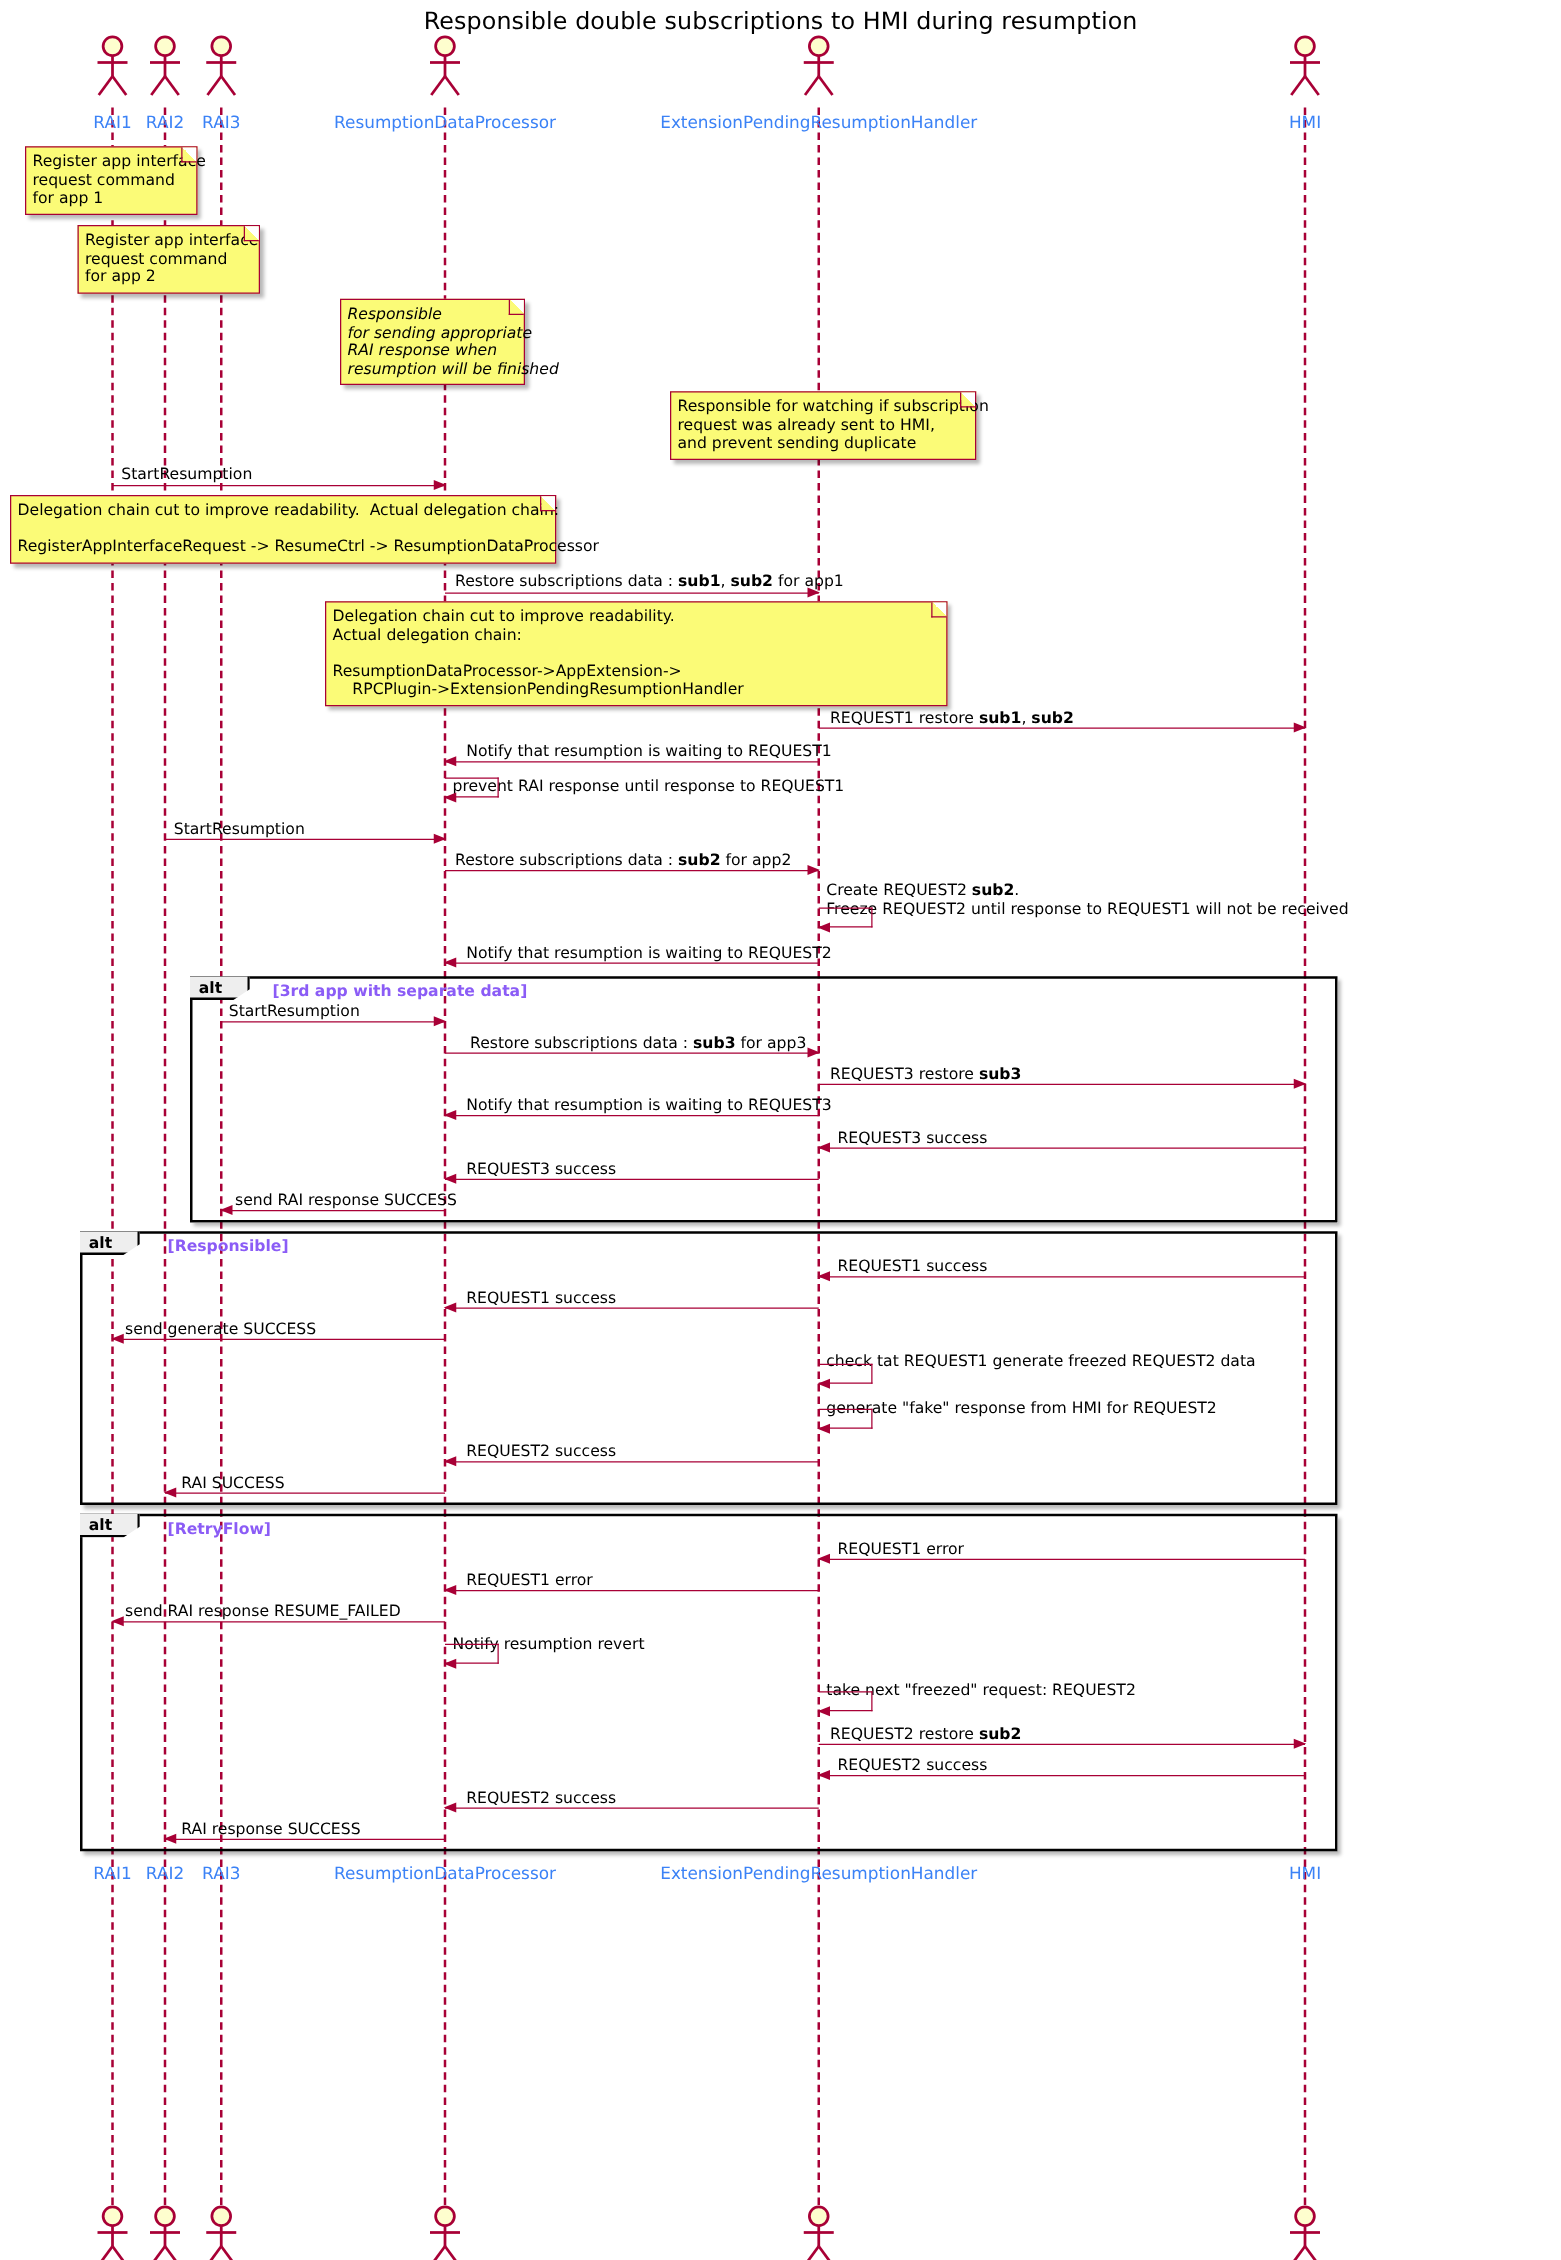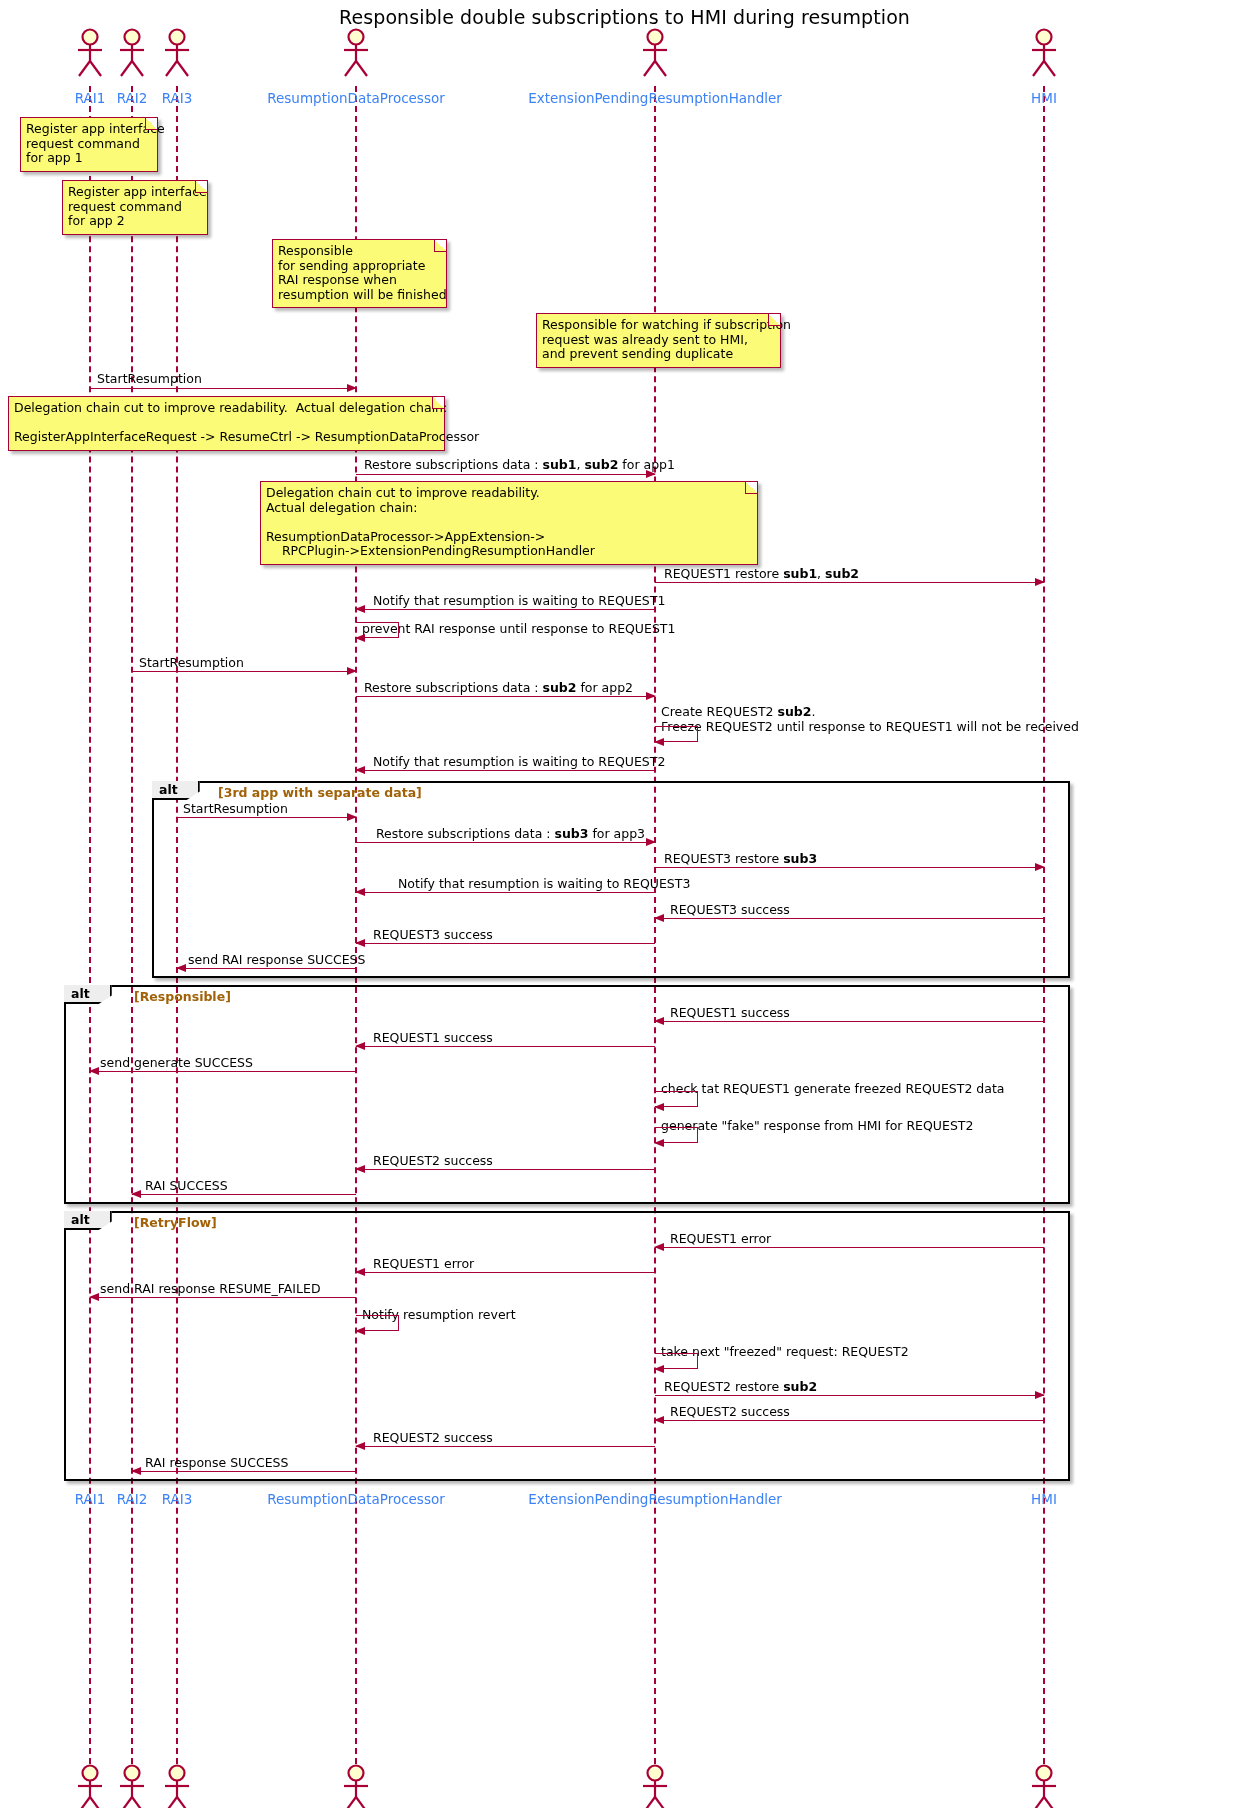--- a/index.html
+++ b/index.html
@@ -39,21 +39,21 @@
 
   
   .frame{position:absolute;border:2px solid #000;box-sizing:border-box;
          box-shadow:3px 3px 3px rgba(0,0,0,.28);background:transparent;}
   .frame-tab{position:absolute;left:0;top:0;height:19px;background:#EEEEEE;
          border-right:2px solid #000;border-bottom:2px solid #000;
          font-size:12.5px;font-weight:bold;color:#000;
          padding:1px 6px 0 7px;box-sizing:border-box;
          clip-path:polygon(0 0,100% 0,100% 55%,calc(100% - 13px) 100%,0 100%);
          padding-right:20px;}
-  .frame-cond{position:absolute;font-size:12.5px;font-weight:bold;color:#a16207;white-space:nowrap;}
+  .frame-cond{position:absolute;font-size:12.5px;font-weight:bold;color:#8b5cf6;white-space:nowrap;}
 </style>
 </head>
 <body>
 
 <div id="canvas">
   <div class="title">Responsible double subscriptions to HMI during resumption</div>
   <div id="layer">
       <div class="lifeline" style="left: 89px; top: 86px; height: 1678px;"></div>
       <div class="stick" style="left: 90px; top: 28px;">
         <svg width="36" height="50" viewBox="0 0 36 50">
@@ -212,21 +212,21 @@
       <div class="frame-cond" style="left: 134px; top: 989px;">[Responsible]</div>
       <div class="frame" style="left: 64px; top: 1211px; width: 1006px; height: 270px;"></div>
       <div class="frame-tab" style="left: 64px; top: 1211px;">alt</div>
       <div class="frame-cond" style="left: 134px; top: 1215px;">[RetryFlow]</div>
       <div class="note" style="left: 20px; top: 117px; width: 138px; min-height: 46px;">Register app interface
 request command
 for app 1<span class="fold"></span></div>
       <div class="note" style="left: 62px; top: 180px; width: 146px; min-height: 46px;">Register app interface
 request command
 for app 2<span class="fold"></span></div>
-      <div class="note" style="left: 272px; top: 239px; width: 175px; min-height: 61px;">Responsible
+      <div class="note" style="left: 272px; top: 239px; width: 148px; min-height: 61px; font-style: italic;">Responsible
 for sending appropriate
 RAI response when
 resumption will be finished<span class="fold"></span></div>
       <div class="note" style="left: 536px; top: 313px; width: 245px; min-height: 47px;">Responsible for watching if subscription
 request was already sent to HMI,
 and prevent sending duplicate<span class="fold"></span></div>
       <div class="note" style="left: 8px; top: 396px; width: 437px; min-height: 52px;">Delegation chain cut to improve readability.  Actual delegation chain:
 
 RegisterAppInterfaceRequest -&gt; ResumeCtrl -&gt; ResumptionDataProcessor<span class="fold"></span></div>
       <div class="note" style="left: 260px; top: 481px; width: 498px; min-height: 77px;">Delegation chain cut to improve readability.
@@ -251,21 +251,21 @@
       <div class="mlabel" style="left: 661px; top: 704px;">Create REQUEST2  <b>sub2</b>.<br> Freeze REQUEST2 until response to REQUEST1  will not be received</div>
       <div class="self" style="left: 655px; top: 726px; width: 43px; height: 16px;"></div>
       <div class="mlabel" style="left: 373px; top: 754px;">Notify that resumption is waiting to REQUEST2</div>
       <div class="msg l" style="left: 356px; top: 770px; width: 299px;"></div>
       <div class="mlabel" style="left: 183px; top: 801px;">StartResumption</div>
       <div class="msg r" style="left: 177px; top: 817px; width: 179px;"></div>
       <div class="mlabel" style="left: 376px; top: 826px;">Restore subscriptions data : <b>sub3</b> for app3</div>
       <div class="msg r" style="left: 356px; top: 842px; width: 299px;"></div>
       <div class="mlabel" style="left: 664px; top: 851px;">REQUEST3 restore <b>sub3</b></div>
       <div class="msg r" style="left: 655px; top: 867px; width: 389px;"></div>
-      <div class="mlabel" style="left: 373px; top: 876px; margin-left: 25px;">Notify that resumption is waiting to REQUEST3</div>
+      <div class="mlabel" style="left: 373px; top: 876px;">Notify that resumption is waiting to REQUEST3</div>
       <div class="msg l" style="left: 356px; top: 892px; width: 299px;"></div>
       <div class="mlabel" style="left: 670px; top: 902px;">REQUEST3 success</div>
       <div class="msg l" style="left: 655px; top: 918px; width: 389px;"></div>
       <div class="mlabel" style="left: 373px; top: 927px;">REQUEST3 success</div>
       <div class="msg l" style="left: 356px; top: 943px; width: 299px;"></div>
       <div class="mlabel" style="left: 188px; top: 952px;">send RAI  response SUCCESS</div>
       <div class="msg l" style="left: 177px; top: 968px; width: 179px;"></div>
       <div class="mlabel" style="left: 670px; top: 1005px;">REQUEST1 success</div>
       <div class="msg l" style="left: 655px; top: 1021px; width: 389px;"></div>
       <div class="mlabel" style="left: 373px; top: 1030px;">REQUEST1 success</div>

